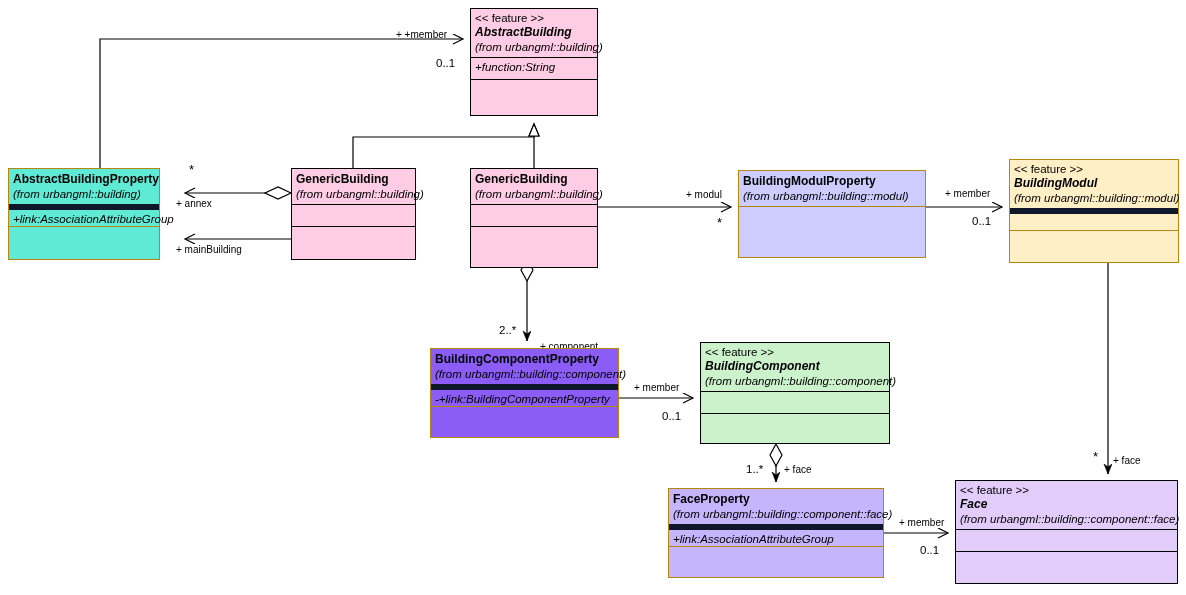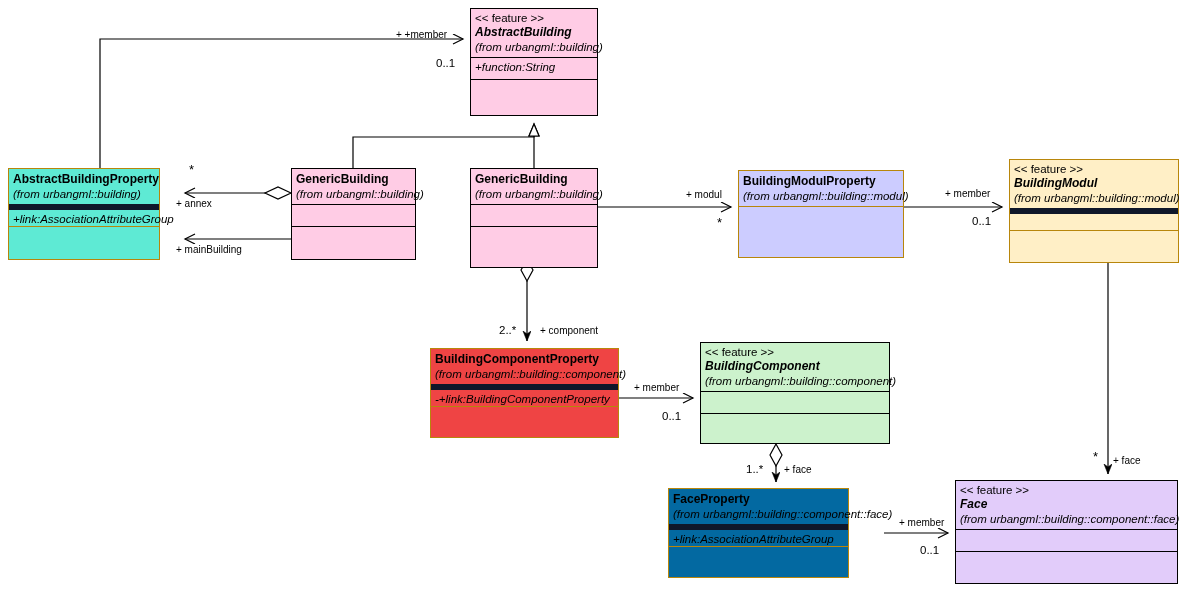--- a/index.html
+++ b/index.html
@@ -176,21 +176,21 @@
 
   <div class="edge-label" style="left:176px; top:243px;text-align:right;">+ mainBuilding</div>
 
   <div class="edge-label" style="left:686px; top:188px;">+ modul</div>
   <div class="edge-label star" style="left:717px; top:216px;">*</div>
 
   <div class="edge-label" style="left:945px; top:187px;">+ member</div>
   <div class="edge-label mult" style="left:972px; top:215px;">0..1</div>
 
   <div class="edge-label mult" style="left:499px; top:324px;">2..*</div>
-  <div class="edge-label" style="left:540px; top:324px;">+ component</div>
+  <div class="edge-label" style="left:540px; top:340px;">+ component</div>
 
   <div class="edge-label" style="left:634px; top:381px;">+ member</div>
   <div class="edge-label mult" style="left:662px; top:410px;">0..1</div>
 
   <div class="edge-label mult" style="left:746px; top:463px;">1..*</div>
   <div class="edge-label" style="left:784px; top:463px;">+ face</div>
 
   <div class="edge-label" style="left:899px; top:516px;">+ member</div>
   <div class="edge-label mult" style="left:920px; top:544px;">0..1</div>
 
@@ -235,41 +235,41 @@
     <div class="compartment head" style="padding-top:3px;">
       <div class="cls-name">GenericBuilding</div>
       <div class="cls-pkg">(from urbangml::building)</div>
     </div>
     <div class="compartment attrs" style="height:22px;">
       <div class="attr-line"></div>
     </div>
     <div class="compartment ops"></div>
   </div>
 
-  <div class="uml-class gold-border" style="left:738px; top:170px; width:166px; height:88px; background:#CCCCFF; border-color:#B8860B;">
+  <div class="uml-class gold-border" style="left:738px; top:170px; width:188px; height:88px; background:#CCCCFF; border-color:#B8860B;">
     <div class="compartment head" style="padding-top:3px;">
       <div class="cls-name">BuildingModulProperty</div>
       <div class="cls-pkg">(from urbangml::building::modul)</div>
     </div>
     <div class="compartment ops"></div>
   </div>
 
   <div class="uml-class gold-border" style="left:1009px; top:159px; width:170px; height:104px; background:#FFEFC6; border-color:#B8860B;">
     <div class="compartment head">
       <div class="stereotype">&lt;&lt; feature &gt;&gt;</div>
       <div class="cls-name abstract">BuildingModul</div>
       <div class="cls-pkg">(from urbangml::building::modul)</div>
     </div>
     <div class="compartment attrs" style="height:22px;">
       <div class="attr-line"></div>
     </div>
     <div class="compartment ops"></div>
   </div>
 
-  <div class="uml-class gold-border" style="left:430px; top:348px; width:189px; height:90px; background:#ef4444; border-color:#B8860B;">
+  <div class="uml-class gold-border" style="left:430px; top:348px; width:189px; height:90px; background:#8b5cf6; border-color:#B8860B;">
     <div class="compartment head" style="padding-top:3px;">
       <div class="cls-name">BuildingComponentProperty</div>
       <div class="cls-pkg">(from urbangml::building::component)</div>
     </div>
     <div class="compartment attrs" style="height:22px;">
       <div class="attr-line">-+link:BuildingComponentProperty</div>
     </div>
     <div class="compartment ops"></div>
   </div>
 
@@ -278,21 +278,21 @@
       <div class="stereotype">&lt;&lt; feature &gt;&gt;</div>
       <div class="cls-name abstract">BuildingComponent</div>
       <div class="cls-pkg">(from urbangml::building::component)</div>
     </div>
     <div class="compartment attrs" style="height:22px;">
       <div class="attr-line"></div>
     </div>
     <div class="compartment ops"></div>
   </div>
 
-  <div class="uml-class gold-border" style="left:668px; top:488px; width:181px; height:90px; background:#0369a1; border-color:#B8860B;">
+  <div class="uml-class gold-border" style="left:668px; top:488px; width:216px; height:90px; background:#c4b5fd; border-color:#B8860B;">
     <div class="compartment head" style="padding-top:3px;">
       <div class="cls-name">FaceProperty</div>
       <div class="cls-pkg">(from urbangml::building::component::face)</div>
     </div>
     <div class="compartment attrs" style="height:22px;">
       <div class="attr-line">+link:AssociationAttributeGroup</div>
     </div>
     <div class="compartment ops"></div>
   </div>
 

